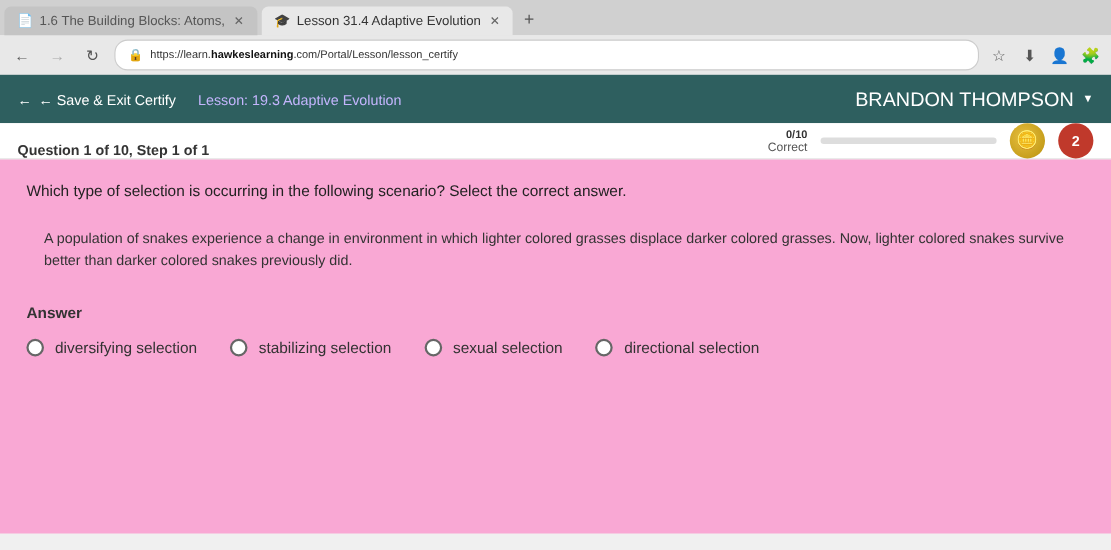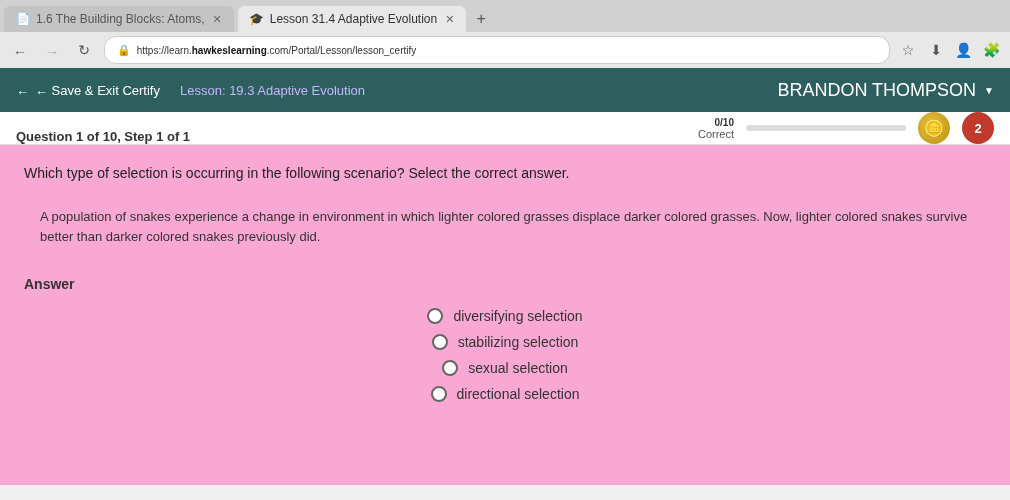--- a/index.html
+++ b/index.html
@@ -37,21 +37,21 @@
     .score-label { font-size: 10px; font-weight: bold; color: #333; text-align: right; }
     .progress-bar { width: 160px; height: 6px; background: #ddd; border-radius: 3px; }
     .progress-fill { width: 0%; height: 100%; background: #4a8; border-radius: 3px; }
     .coin-badge { width: 32px; height: 32px; border-radius: 50%; background: radial-gradient(circle at 40% 40%, #e8c040, #b8900c); display: flex; align-items: center; justify-content: center; font-size: 14px; }
     .heart-badge { width: 32px; height: 32px; border-radius: 50%; background: #c0392b; display: flex; align-items: center; justify-content: center; color: white; font-size: 13px; font-weight: bold; }
 
     .main-content { background: #f9a8d4; padding: 20px 24px; height: calc(500px - 32px - 36px - 44px - 48px); overflow-y: auto; }
     .question-text { font-size: 14px; color: #222; margin-bottom: 16px; }
     .scenario-box { margin: 0 0 20px 0; padding: 10px 16px; font-size: 13px; color: #333; line-height: 1.5; }
     .answer-label { font-size: 14px; font-weight: bold; color: #333; margin-bottom: 16px; }
-    .options-list { display: flex; flex-direction: column; gap: 10px; align-items: center; }
+    .options-list { display: flex; flex-direction: row; gap: 30px; align-items: center; }
     .option-item { display: flex; align-items: center; gap: 10px; cursor: pointer; font-size: 14px; color: #333; }
     .radio-circle { width: 16px; height: 16px; border-radius: 50%; border: 2px solid #666; display: flex; align-items: center; justify-content: center; flex-shrink: 0; background: white; }
   </style>
 </head>
 <body>
 
 <div class="browser-chrome">
   <div class="tab-bar">
     <div class="tab inactive">
       <span class="favicon">📄</span>

